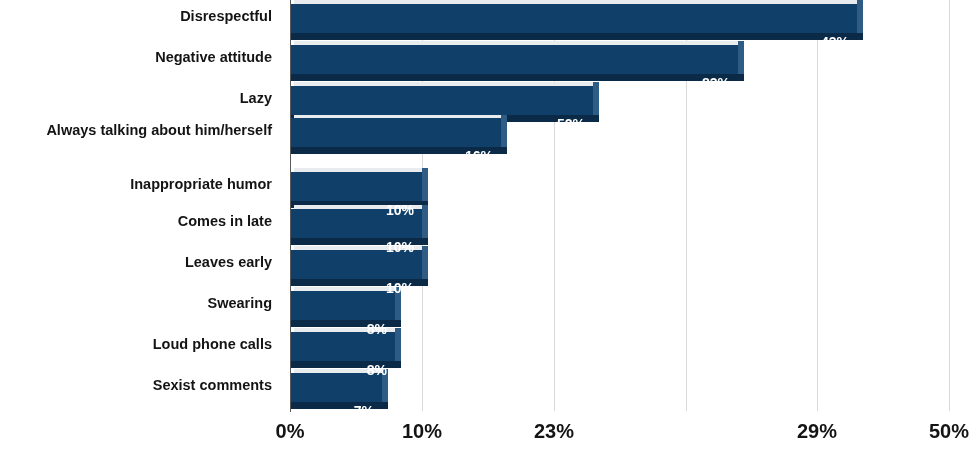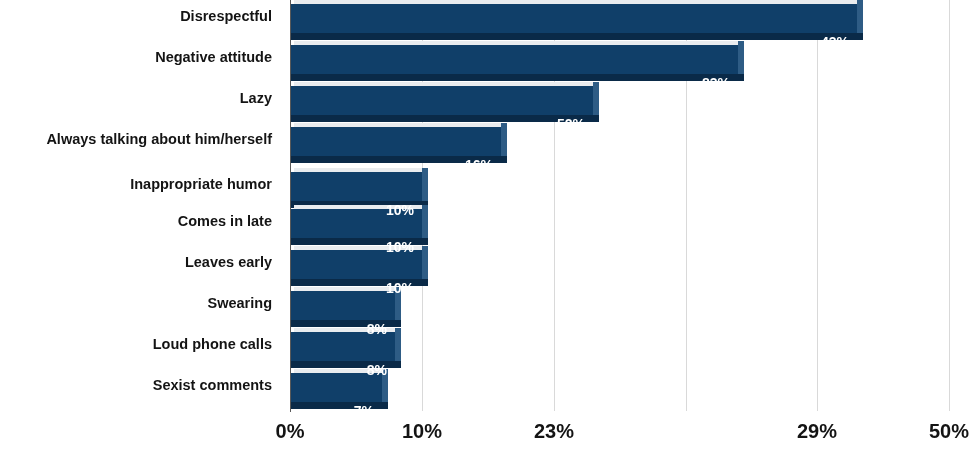--- a/index.html
+++ b/index.html
@@ -171,21 +171,21 @@
       <div class="cat-label">Lazy</div>
       <div class="bar" style="width:303px">
         <div class="face-top"></div>
         <div class="face-right"></div>
         <div class="face-bottom"></div>
         <div class="face-front"></div>
         <div class="value-label">52%</div>
       </div>
     </div>
 
-    <div class="row" style="top:123px">
+    <div class="row" style="top:114px">
       <div class="cat-label">Always talking about him/herself</div>
       <div class="bar" style="width:211px">
         <div class="face-top"></div>
         <div class="face-right"></div>
         <div class="face-bottom"></div>
         <div class="face-front"></div>
         <div class="value-label">16%</div>
       </div>
     </div>
 

